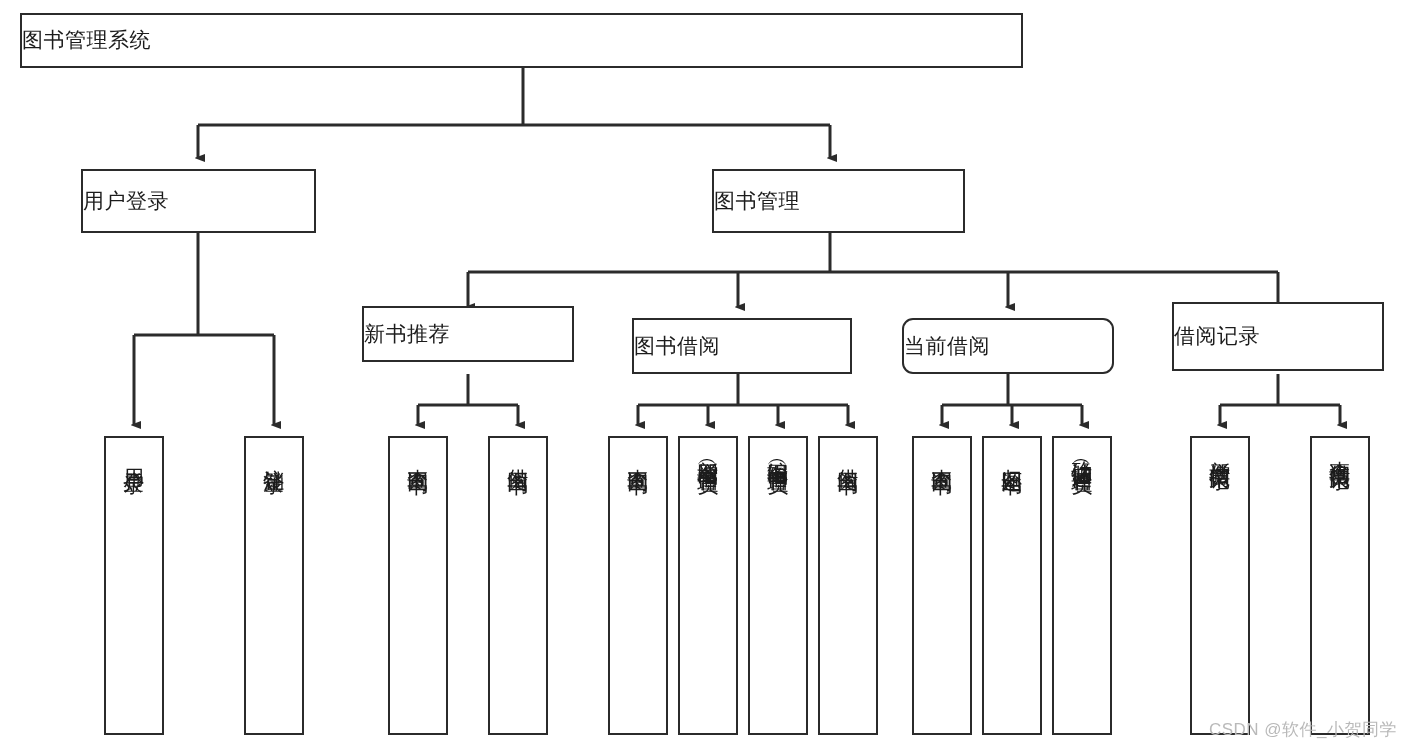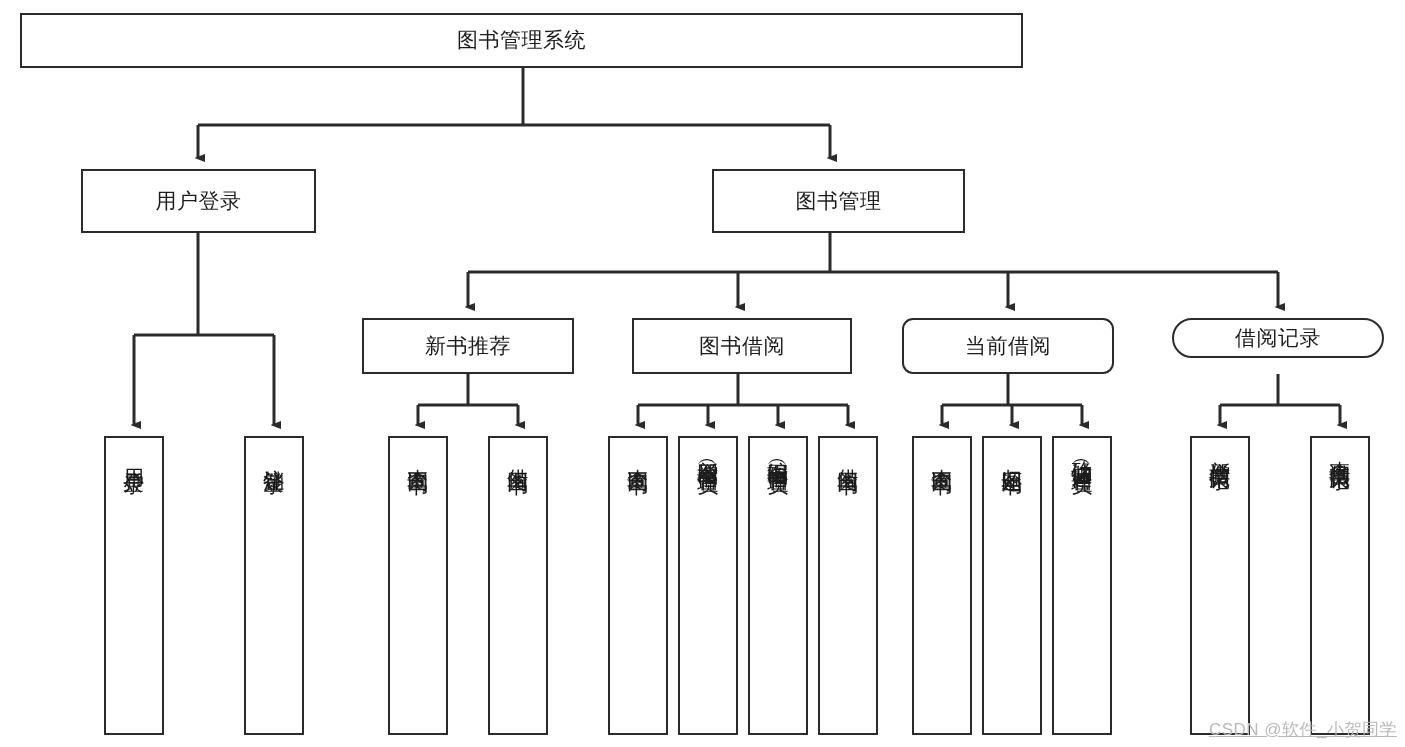--- a/index.html
+++ b/index.html
@@ -21,21 +21,20 @@
     width: 1405px;
     height: 747px;
   }
   .node-box {
     position: absolute;
     box-sizing: border-box;
     background: #ffffff;
     border: 2px solid #2b2b2b;
     display: flex;
     align-items: center;
-    justify-content: center;
   }
   .node-label {
     color: #1c1c1c;
     font-size: 21px;
     line-height: 1.25;
     letter-spacing: 0.5px;
     white-space: nowrap;
     text-align: center;
   }
   .node-box.vertical {
@@ -63,21 +62,20 @@
     pointer-events: none;
   }
   .watermark {
     position: absolute;
     right: 8px;
     bottom: 6px;
     font-size: 17px;
     color: #b9b9b9;
     letter-spacing: 0.5px;
     white-space: nowrap;
-    text-decoration: underline;
   }
 </style>
 </head>
 <body>
 
 <div id="diagram-root">
 
   <svg class="connector-layer" width="1405" height="747" viewBox="0 0 1405 747" xmlns="http://www.w3.org/2000/svg">
     <defs>
       <marker id="arrow" markerWidth="10" markerHeight="10" refX="4" refY="7" orient="auto" markerUnits="userSpaceOnUse">
@@ -132,30 +130,30 @@
     <span class="node-label">图书管理系统</span>
   </div>
 
   <div class="node-box" id="node-level1-0" style="left: 81px; top: 169px; width: 235px; height: 64px;">
     <span class="node-label">用户登录</span>
   </div>
   <div class="node-box" id="node-level1-1" style="left: 712px; top: 169px; width: 253px; height: 64px;">
     <span class="node-label">图书管理</span>
   </div>
 
-  <div class="node-box" id="node-level2-0" style="left: 362px; top: 318px; width: 212px; height: 56px;">
+  <div class="node-box" id="node-level2-0" style="left: 362px; top: 306px; width: 212px; height: 56px;">
     <span class="node-label">新书推荐</span>
   </div>
   <div class="node-box" id="node-level2-1" style="left: 632px; top: 318px; width: 220px; height: 56px;">
     <span class="node-label">图书借阅</span>
   </div>
   <div class="node-box" id="node-level2-2" style="left: 902px; top: 318px; width: 212px; height: 56px; border-radius: 11px;">
     <span class="node-label">当前借阅</span>
   </div>
-  <div class="node-box" id="node-level2-3" style="left: 1172px; top: 318px; width: 212px; height: 40px; border-radius: 22px;">
+  <div class="node-box" id="node-level2-3" style="left: 1172px; top: 302px; width: 212px; height: 69px;">
     <span class="node-label">借阅记录</span>
   </div>
 
   <div class="node-box vertical" id="node-leaf-0" style="left: 104px; top: 436px; width: 60px; height: 299px;">
     <span class="node-label">用户登录</span>
   </div>
   <div class="node-box vertical" id="node-leaf-1" style="left: 244px; top: 436px; width: 60px; height: 299px;">
     <span class="node-label">注销登录</span>
   </div>
   <div class="node-box vertical" id="node-leaf-2" style="left: 388px; top: 436px; width: 60px; height: 299px;">

